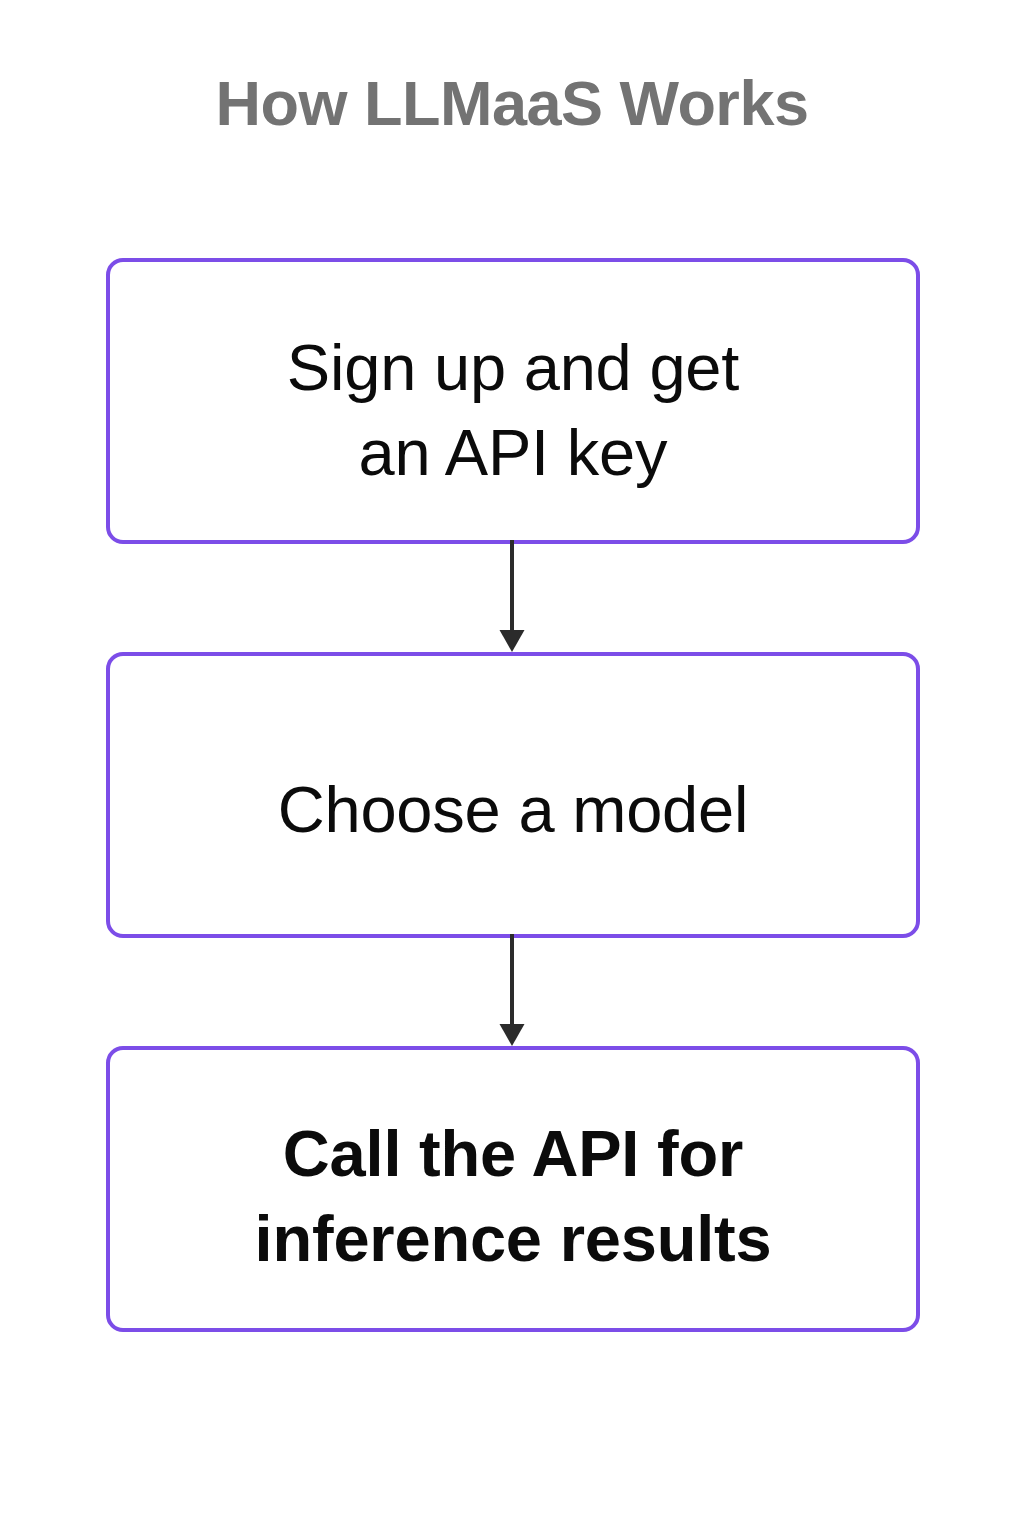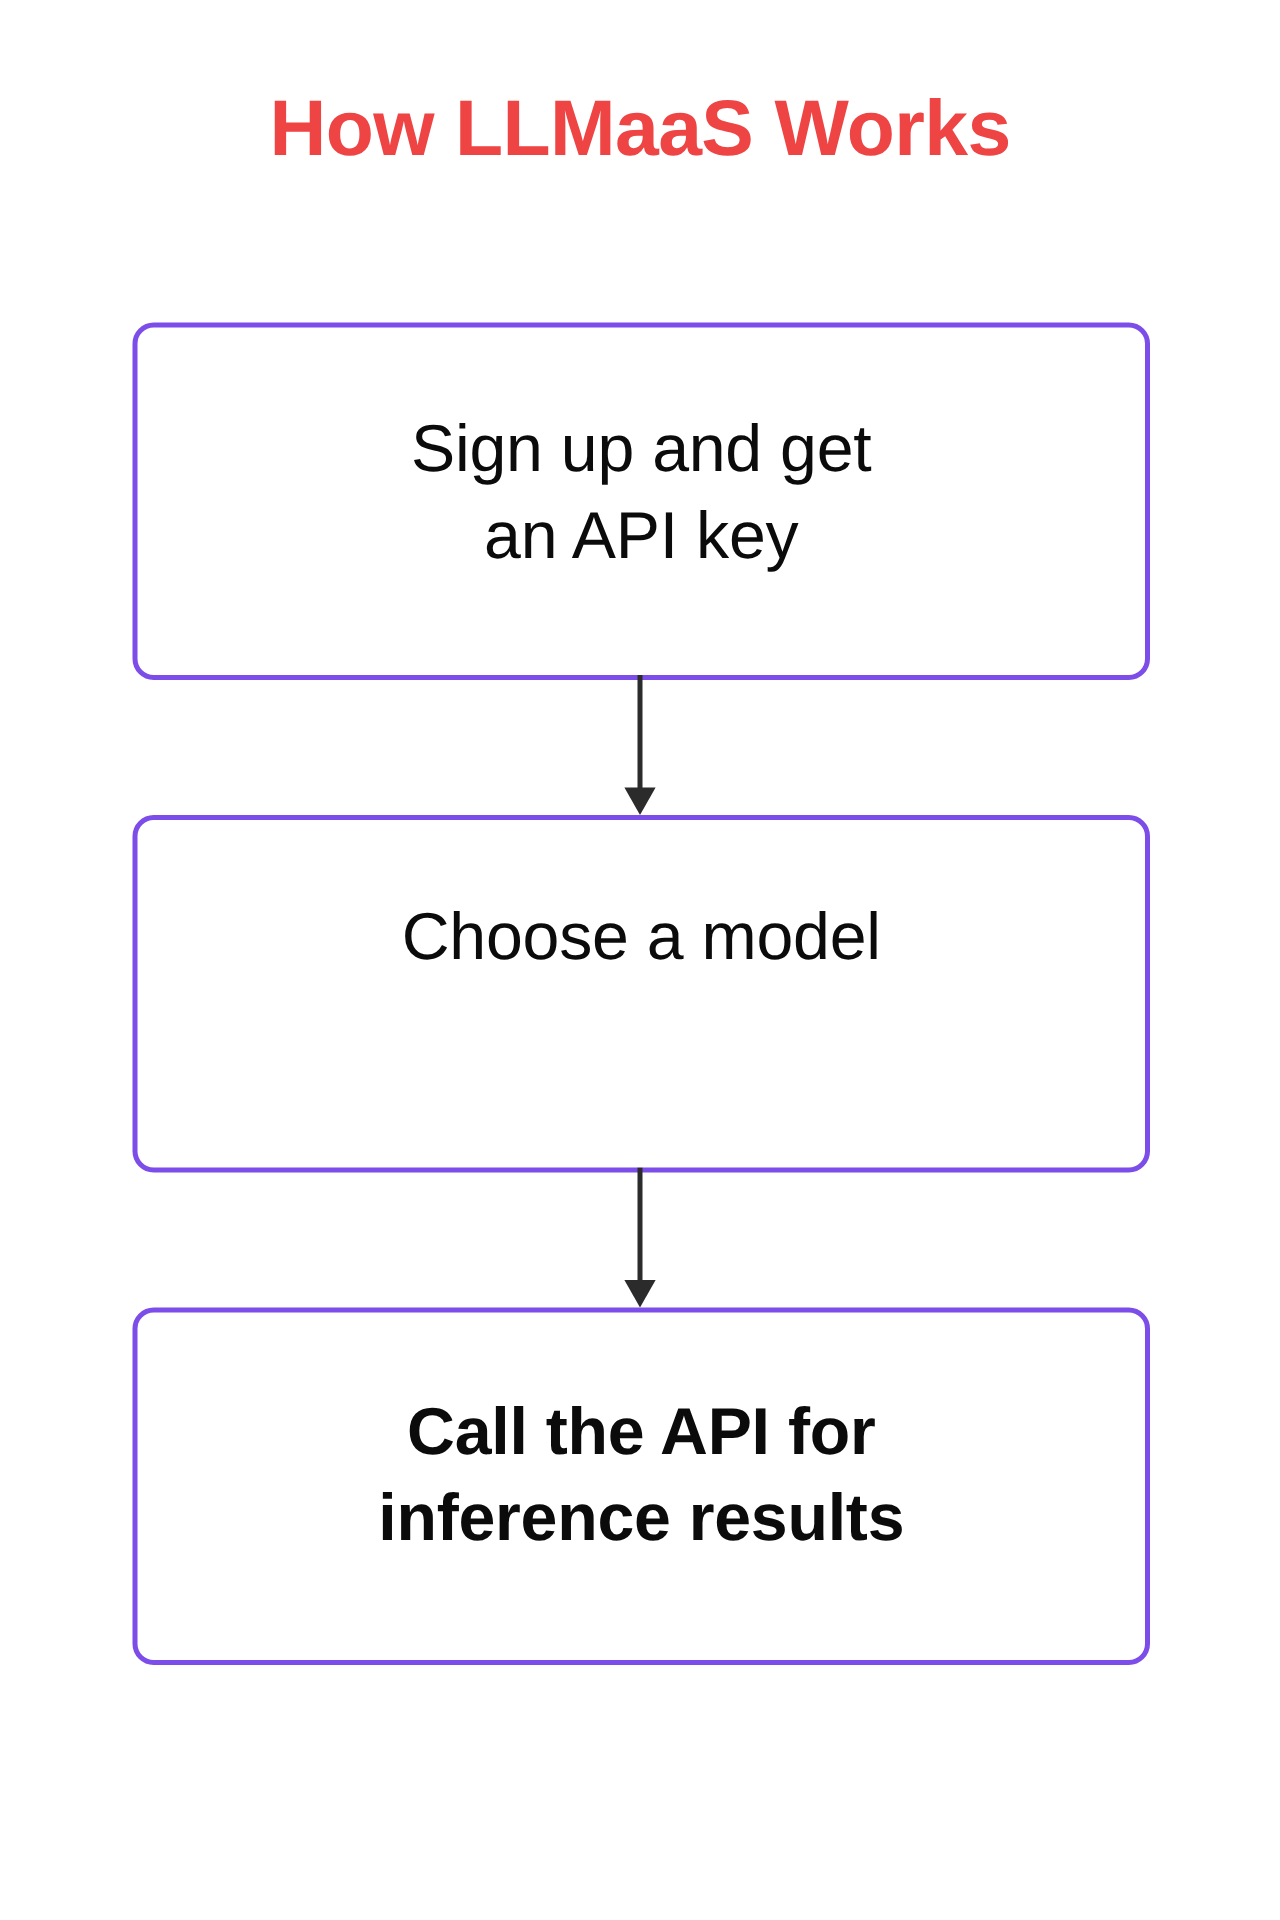--- a/index.html
+++ b/index.html
@@ -26,21 +26,21 @@
   
   .diagram-title {
     position: absolute;
     left: 0;
     top: 68px;
     width: 1024px;
     text-align: center;
     font-size: 63px;
     font-weight: 700;
     letter-spacing: -0.5px;
-    color: #ef4444;
+    color: #737373;
     line-height: 1.12;
     white-space: nowrap;
   }
 
   
   .flow {
     position: absolute;
     left: 0;
     top: 0;
     width: 1024px;
@@ -56,34 +56,34 @@
     background: #ffffff;
     border: 4px solid #7c4de8;
     border-radius: 17px;
     display: flex;
     flex-direction: column;
     align-items: center;
     justify-content: flex-start;
   }
 
   .node-label {
-    font-size: 53px;
+    font-size: 65px;
     font-weight: 400;
     color: #0b0b0b;
     text-align: center;
     line-height: 1.30;
     letter-spacing: -0.2px;
     white-space: pre-line;
   }
 
   .node-1 { top: 258px; height: 286px; }
   .node-1 .node-label { padding-top: 64px; }
 
   .node-2 { top: 652px; height: 286px; }
-  .node-2 .node-label { padding-top: 60px; }
+  .node-2 .node-label { padding-top: 112px; }
 
   .node-3 { top: 1046px; height: 286px; }
   .node-3 .node-label { padding-top: 62px; font-weight: bold; }
 
   
   .connector {
     position: absolute;
     left: 497px;
     width: 30px;
   }

